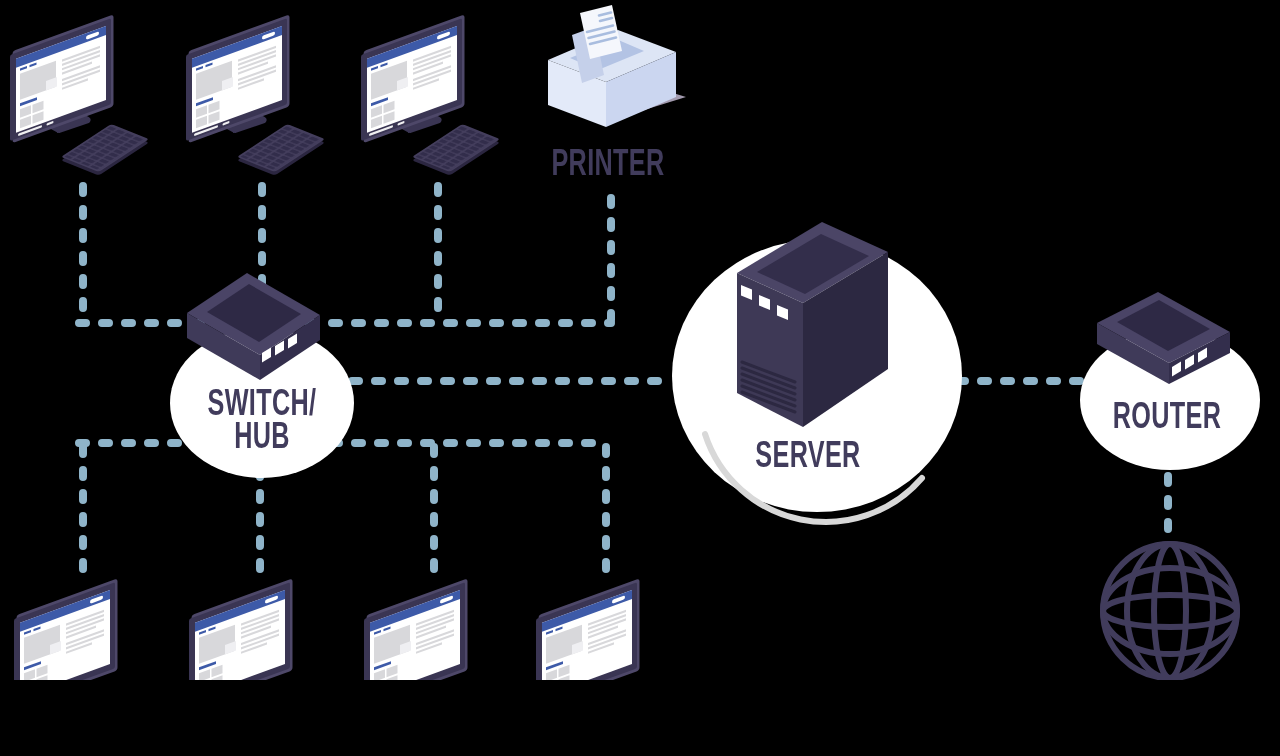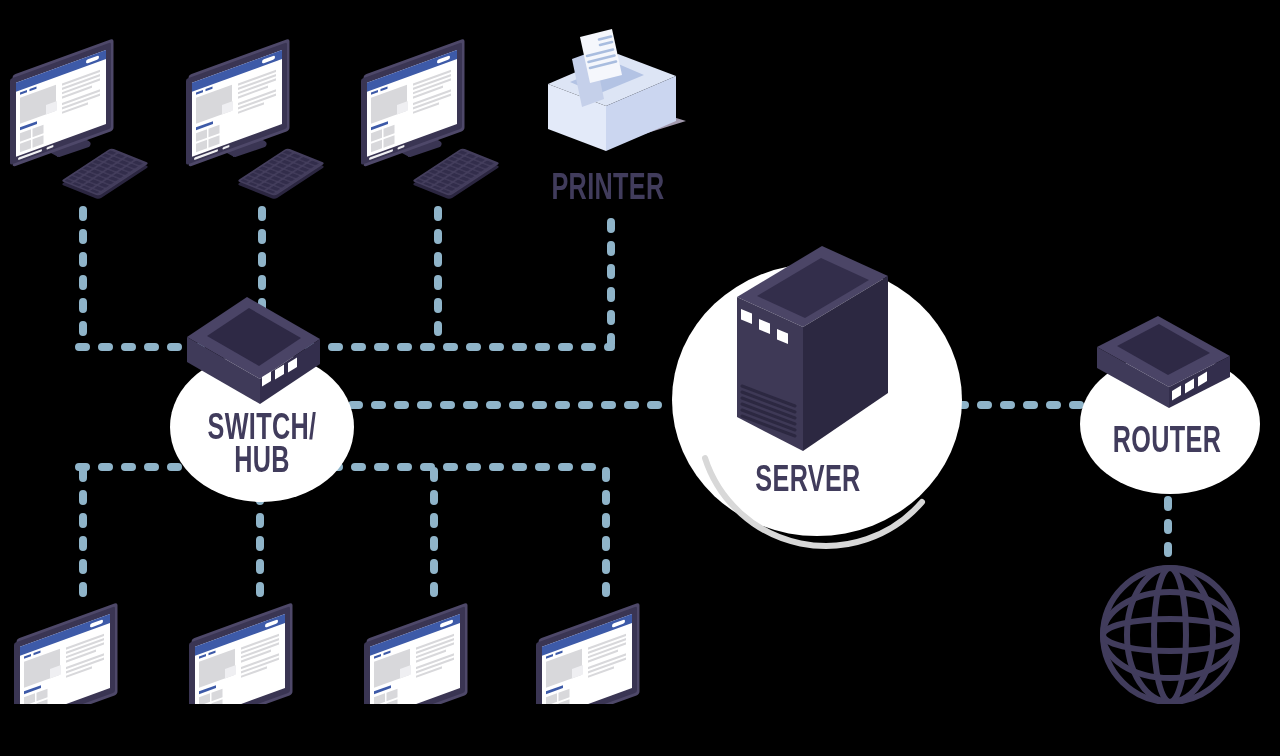--- a/index.html
+++ b/index.html
@@ -1,18 +1,18 @@
 <!DOCTYPE html>
 <html><head>
 <meta charset="utf-8">
 <style>
   html,body{margin:0;padding:0;background:#000;}
   .stage{
     position:relative;width:1280px;height:680px;background:#000000;
-    overflow:hidden;font-family:"Liberation Sans",sans-serif;margin-top:24px;
+    overflow:hidden;font-family:"Liberation Sans",sans-serif;
   }
   .stage svg.scene{position:absolute;left:0;top:0;}
   .label{
     position:absolute;color:#413c5c;font-weight:700;font-size:36px;
     line-height:33px;text-align:center;white-space:nowrap;
     transform:scaleX(0.70);transform-origin:center;letter-spacing:0.5px;
   }
   .label.wan{font-size:38px;transform:scaleX(0.65);}
 </style>
 </head>

